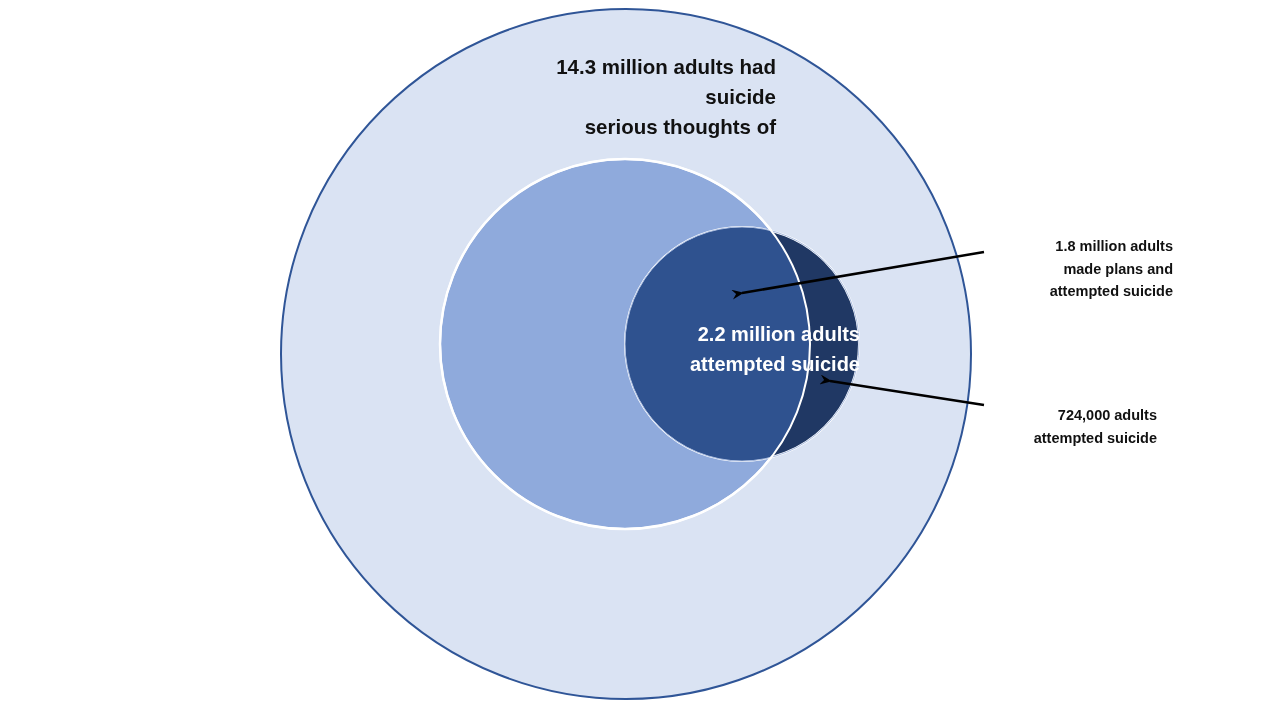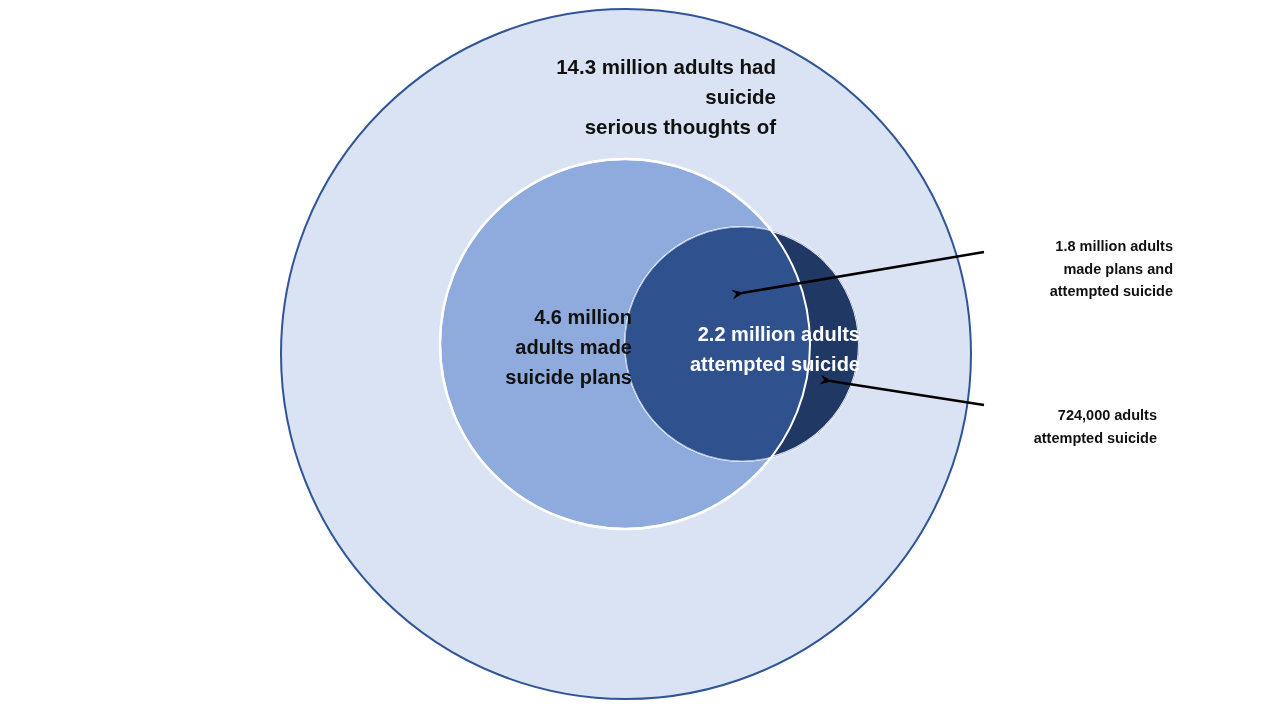--- a/index.html
+++ b/index.html
@@ -104,25 +104,20 @@
 
     <line x1="984" y1="405" x2="830" y2="381" stroke="#000000" stroke-width="2.5" marker-end="url(#arrowhead)"></line>
   </svg>
 
   <div id="outer-label" class="label">
     <span>14.3 million adults had</span>
     <span>suicide</span>
     <span>serious thoughts of</span>
   </div>
 
-  <div id="plans-label" class="label">
-    <span>4.6 million</span>
-    <span>adults made</span>
-    <span>suicide plans</span>
-  </div>
 
   <div id="attempted-label" class="label">
     <span>2.2 million adults</span>
     <span>attempted suicide</span>
   </div>
 
   <div id="callout-1" class="label">
     <span>1.8 million adults</span>
     <span>made plans and</span>
     <span>attempted suicide</span>

